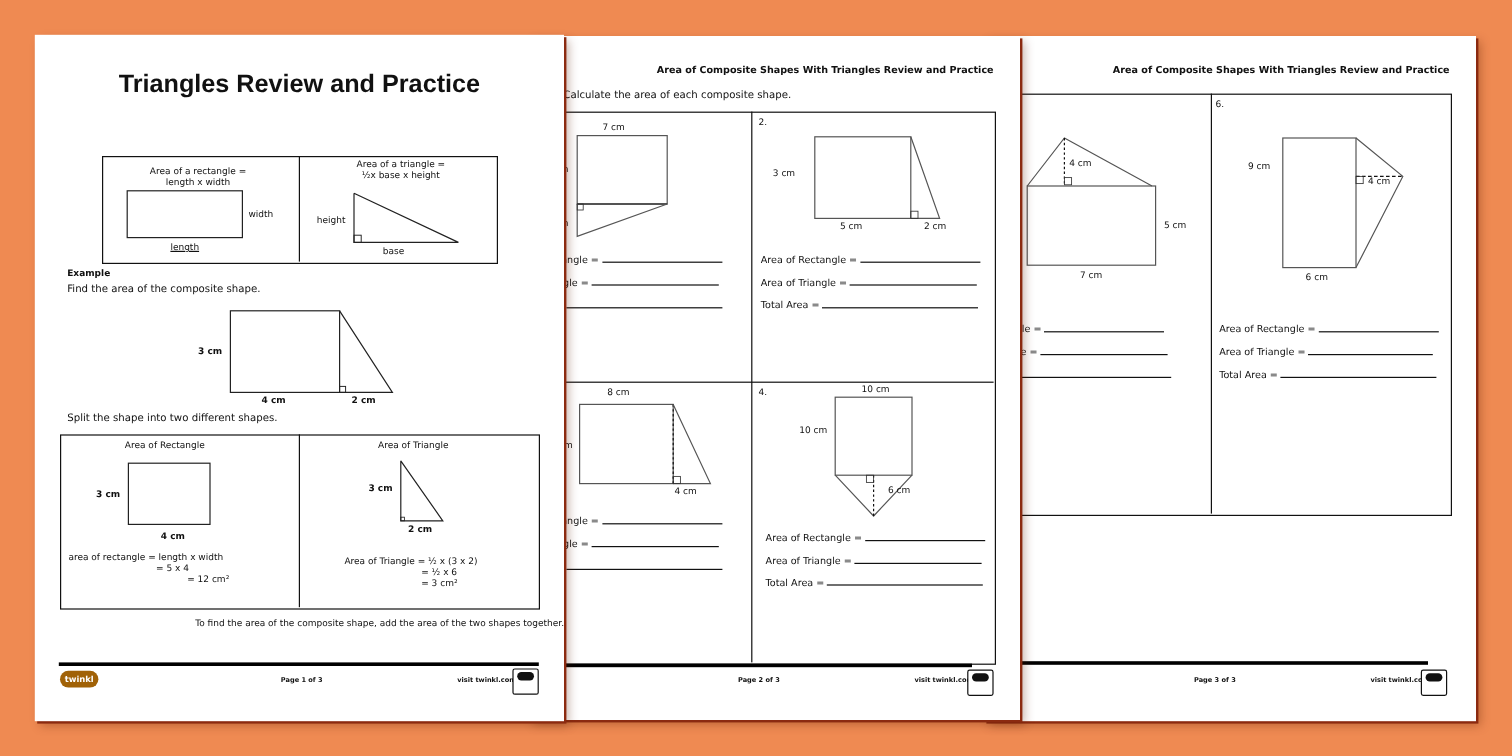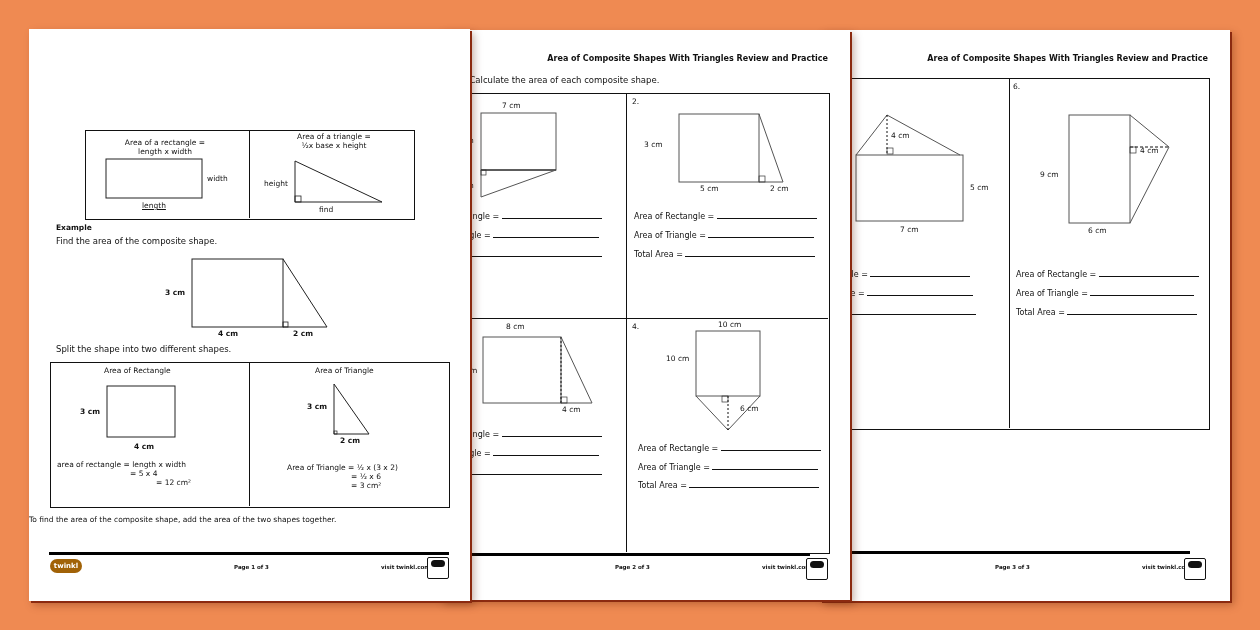--- a/index.html
+++ b/index.html
@@ -83,21 +83,21 @@
   </div>
 
   <div>
     <div class="abs t-xs" style="left:193px; top:52px;">6.</div>
     <svg style="left:0;top:0" width="410" height="570">
       <rect x="249" y="85" width="61" height="108" fill="none" stroke="#555" stroke-width="1"></rect>
       <polyline points="310,85 349,117 310,193" fill="none" stroke="#555" stroke-width="1"></polyline>
       <line x1="310" y1="117" x2="349" y2="117" stroke="#111" stroke-width="1" stroke-dasharray="3,2"></line>
       <rect x="310" y="117" width="6" height="6" fill="none" stroke="#333" stroke-width="0.7"></rect>
     </svg>
-    <div class="abs t-xs" style="left:220px; top:140px;">9 cm</div>
+    <div class="abs t-xs" style="left:220px; top:104px;">9 cm</div>
     <div class="abs t-xs" style="left:320px; top:116px;">4 cm</div>
     <div class="abs t-xs" style="left:268px; top:196px;">6 cm</div>
 
     <div class="answer-row" style="left:196px; top:238px;"><span>Area of Rectangle =</span> <span class="blank" style="width:100px;"></span></div>
     <div class="answer-row" style="left:196px; top:257px;"><span>Area of Triangle =</span> <span class="blank" style="width:104px;"></span></div>
     <div class="answer-row" style="left:196px; top:276px;"><span>Total Area =</span> <span class="blank" style="width:130px;"></span></div>
   </div>
 
   <div class="footer-line" style="left:10px; width:360px; top:521px;"></div>
   <div class="footer-text" style="left:175px; top:534px;">Page 3 of 3</div>
@@ -180,41 +180,42 @@
   </div>
 
   <div class="footer-line" style="left:10px; width:360px; top:523px;"></div>
   <div class="footer-text" style="left:175px; top:534px;">Page 2 of 3</div>
   <div class="footer-text" style="left:322px; top:534px;">visit twinkl.com</div>
   <div class="badge" style="left:366px; top:528px;"></div>
 </div>
 
 <div id="page1" class="page">
   <div class="title">
+    <div>Triangles Review and Practice</div>
   </div>
 
   <div class="box" style="left:56px; top:101px; width:328px; height:88px;"></div>
   <div class="vline" style="left:220px; top:101px; height:88px;"></div>
   <div class="abs t-xs" style="left:84px; top:109px; width:104px; text-align:center;">
     <div>Area of a rectangle =</div>
     <div>length x width</div>
   </div>
   <svg style="left:0;top:0" width="441" height="572">
     <rect x="77" y="130" width="96" height="39" fill="none" stroke="#222" stroke-width="1"></rect>
     <polyline points="266,132 266,173 353,173 266,132" fill="none" stroke="#222" stroke-width="1"></polyline>
     <rect x="266" y="167" width="6" height="6" fill="none" stroke="#222" stroke-width="0.8"></rect>
   </svg>
   <div class="abs t-xs" style="left:178px; top:145px;">width</div>
   <div class="abs t-xs" style="left:113px; top:172px;text-decoration:underline;">length</div>
   <div class="abs t-xs" style="left:250px; top:103px; width:110px; text-align:center;">
     <div>Area of a triangle =</div>
     <div>½x base x height</div>
   </div>
   <div class="abs t-xs" style="left:235px; top:150px;">height</div>
-  <div class="abs t-xs" style="left:290px; top:176px;">find</div>
+  <div class="abs t-xs" style="left:290px; top:176px;">base</div>
 
   <div class="abs t-xs bold" style="left:27px; top:194px;">Example</div>
   <div class="abs t-sm" style="left:27px; top:207px;">Find the area of the composite shape.</div>
   <svg style="left:0;top:0" width="441" height="572">
     <rect x="163" y="230" width="91" height="68" fill="none" stroke="#222" stroke-width="1"></rect>
     <polyline points="254,230 298,298 254,298" fill="none" stroke="#222" stroke-width="1"></polyline>
     <rect x="254" y="293" width="5" height="5" fill="none" stroke="#222" stroke-width="0.8"></rect>
   </svg>
   <div class="abs t-xs bold" style="left:136px; top:259px;">3 cm</div>
   <div class="abs t-xs bold" style="left:189px; top:300px;">4 cm</div>
@@ -241,21 +242,21 @@
 
   <div class="abs t-xs" style="left:286px; top:337px;">Area  of Triangle</div>
   <div class="abs t-xs bold" style="left:278px; top:373px;">3 cm</div>
   <div class="abs t-xs bold" style="left:311px; top:407px;">2 cm</div>
   <div class="abs t-xs" style="left:258px; top:434px;">
     <div>Area of Triangle = ½ x (3 x 2)</div>
     <div style="margin-left:64px;">= ½ x 6</div>
     <div style="margin-left:64px;">= 3 cm²</div>
   </div>
 
-  <div class="abs t-xs" style="left:0; width:441px; top:486px; text-align:left;">
+  <div class="abs t-xs" style="left:0; width:441px; top:486px; text-align:right;">
     <div>To find the area of the composite shape, add the area of the two shapes together.</div>
   </div>
 
   <div class="footer-line" style="left:20px; width:400px; top:523px;"></div>
   <div class="logo" style="left:21px; top:530px; width:32px; height:14px; line-height:14px;">twinkl</div>
   <div class="footer-text" style="left:205px; top:535px;">Page 1 of 3</div>
   <div class="footer-text" style="left:352px; top:535px;">visit twinkl.com</div>
   <div class="badge" style="left:398px; top:528px;"></div>
 </div>
 

